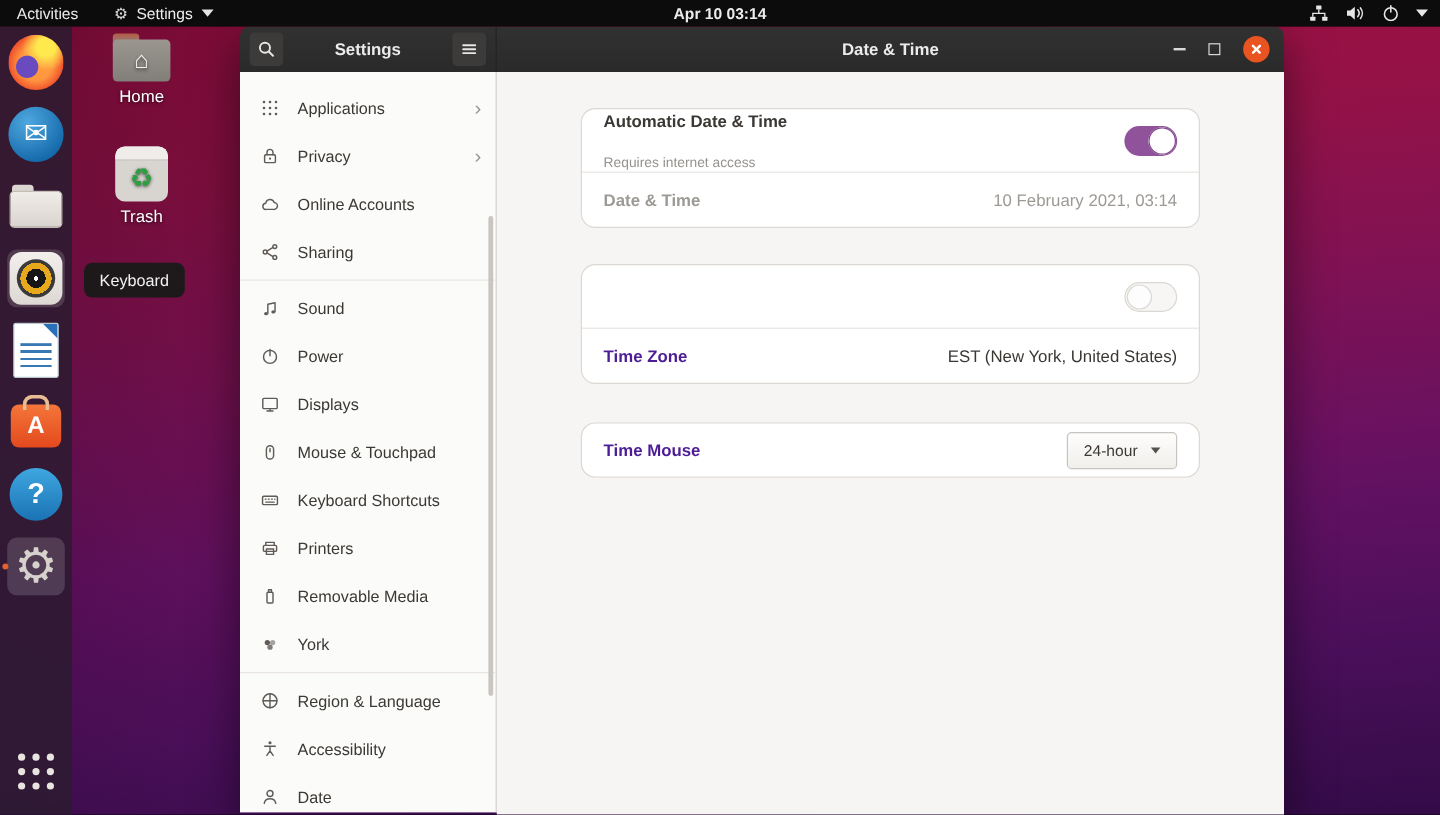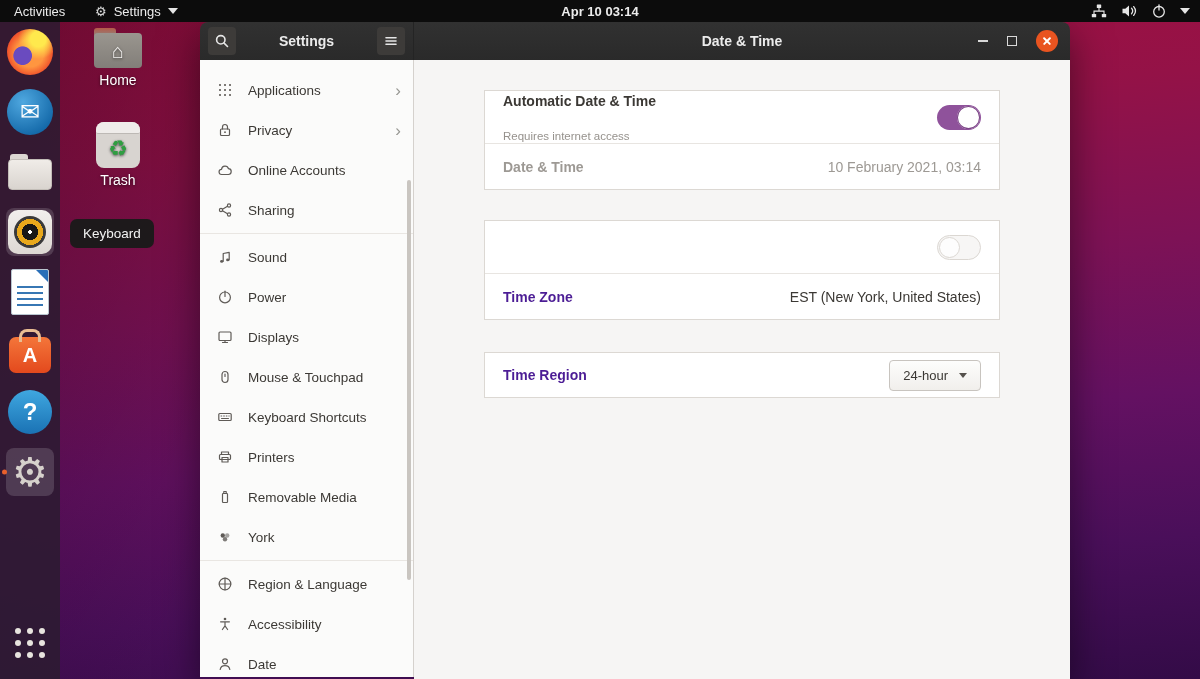--- a/index.html
+++ b/index.html
@@ -119,21 +119,21 @@
   .side-item{height:40px;display:flex;align-items:center;padding:0 12px 0 17px;font-size:13.5px;color:#3c3935;}
   .side-item svg{flex:none;margin-right:15px;}
   .chev{margin-left:auto;color:#979792;font-size:17px;line-height:1;}
   .chev::before{content:"\203A";}
   .side-sep{height:1px;background:#e9e6e2;margin:3px 0;}
   .st{fill:none;stroke:#5f5b57;stroke-width:1.2;stroke-linecap:round;stroke-linejoin:round;}
   .side-scroll{position:absolute;right:2px;top:120px;width:4px;height:400px;background:#c9c5c0;border-radius:2px;}
 
   
   .content{position:absolute;left:214px;top:38px;right:0;bottom:0;background:#f6f5f4;overflow:hidden;}
-  .panel{width:516px;margin:30px auto 0;background:#fff;border:1px solid #dcd8d3;border-radius:0;box-sizing:border-box;}
+  .panel{width:516px;margin:30px auto 0;background:#fff;border:1px solid #dcd8d3;border-radius:12px;box-sizing:border-box;}
   .panel.p3{margin-top:32px;}
   .prow{display:flex;align-items:center;padding:0 18px;box-sizing:border-box;}
   .prow.h52{height:52px;} .prow.h46{height:46px;} .prow.h44{height:44px;}
   .prow + .prow{border-top:1px solid #e8e5e1;}
   .rtitle{font-size:14px;font-weight:700;color:#3b3834;line-height:1.3;}
   .rsub{font-size:11.5px;color:#96928d;margin-top:19px;}
   .dim .rtitle{color:#b8b4af;} .dim .rsub{color:#c7c3be;}
   .rlabel{font-size:14px;font-weight:700;color:#4c1d95;}
   .rvalue{margin-left:auto;font-size:14px;color:#3b3834;}
   .gray{color:#9d9994 !important;}
@@ -458,21 +458,21 @@
             </div>
         </div>
         <div class="prow h46">
           <div class="rlabel">Time Zone</div>
           <div class="rvalue">EST (New York, United States)</div>
         </div>
       </div>
 
       <div class="panel p3">
         <div class="prow h44">
-          <div class="rlabel">Time Region</div>
+          <div class="rlabel">Time Mouse</div>
           <div class="dropdown">
             <span>24-hour</span>
             <span class="caret-down"></span>
           </div>
         </div>
       </div>
 
     </div>
   </div>
 </div>

